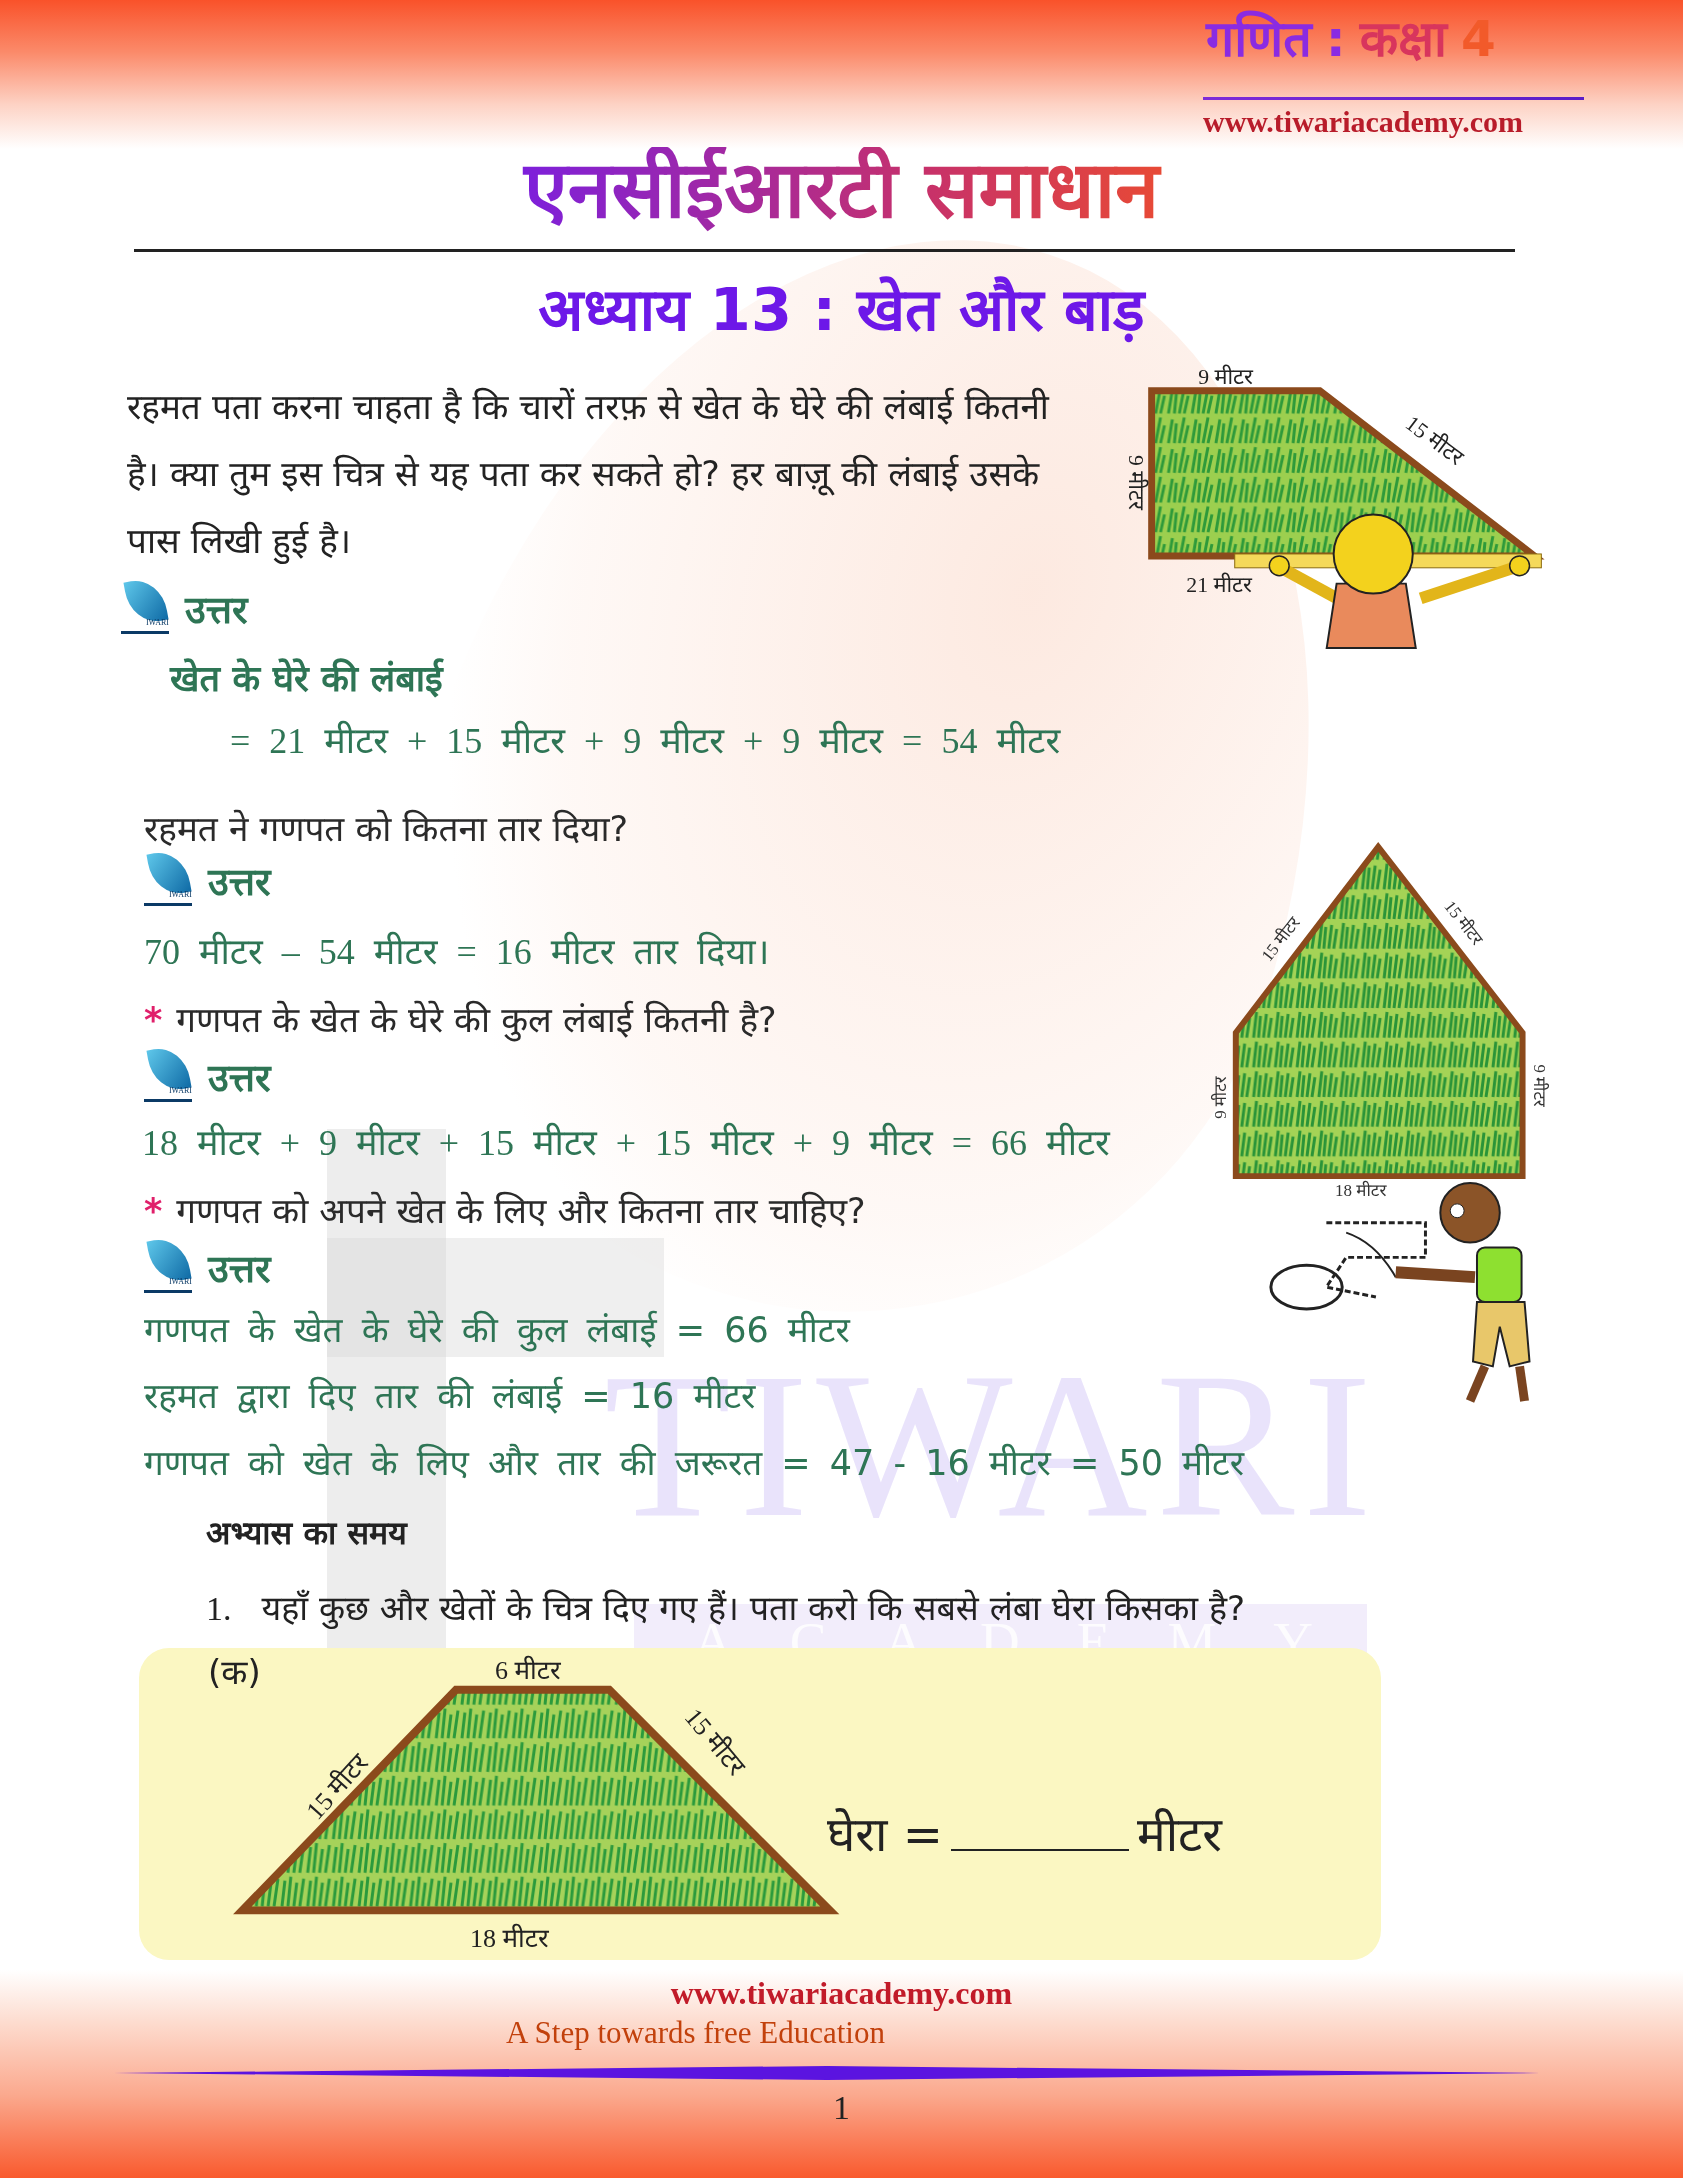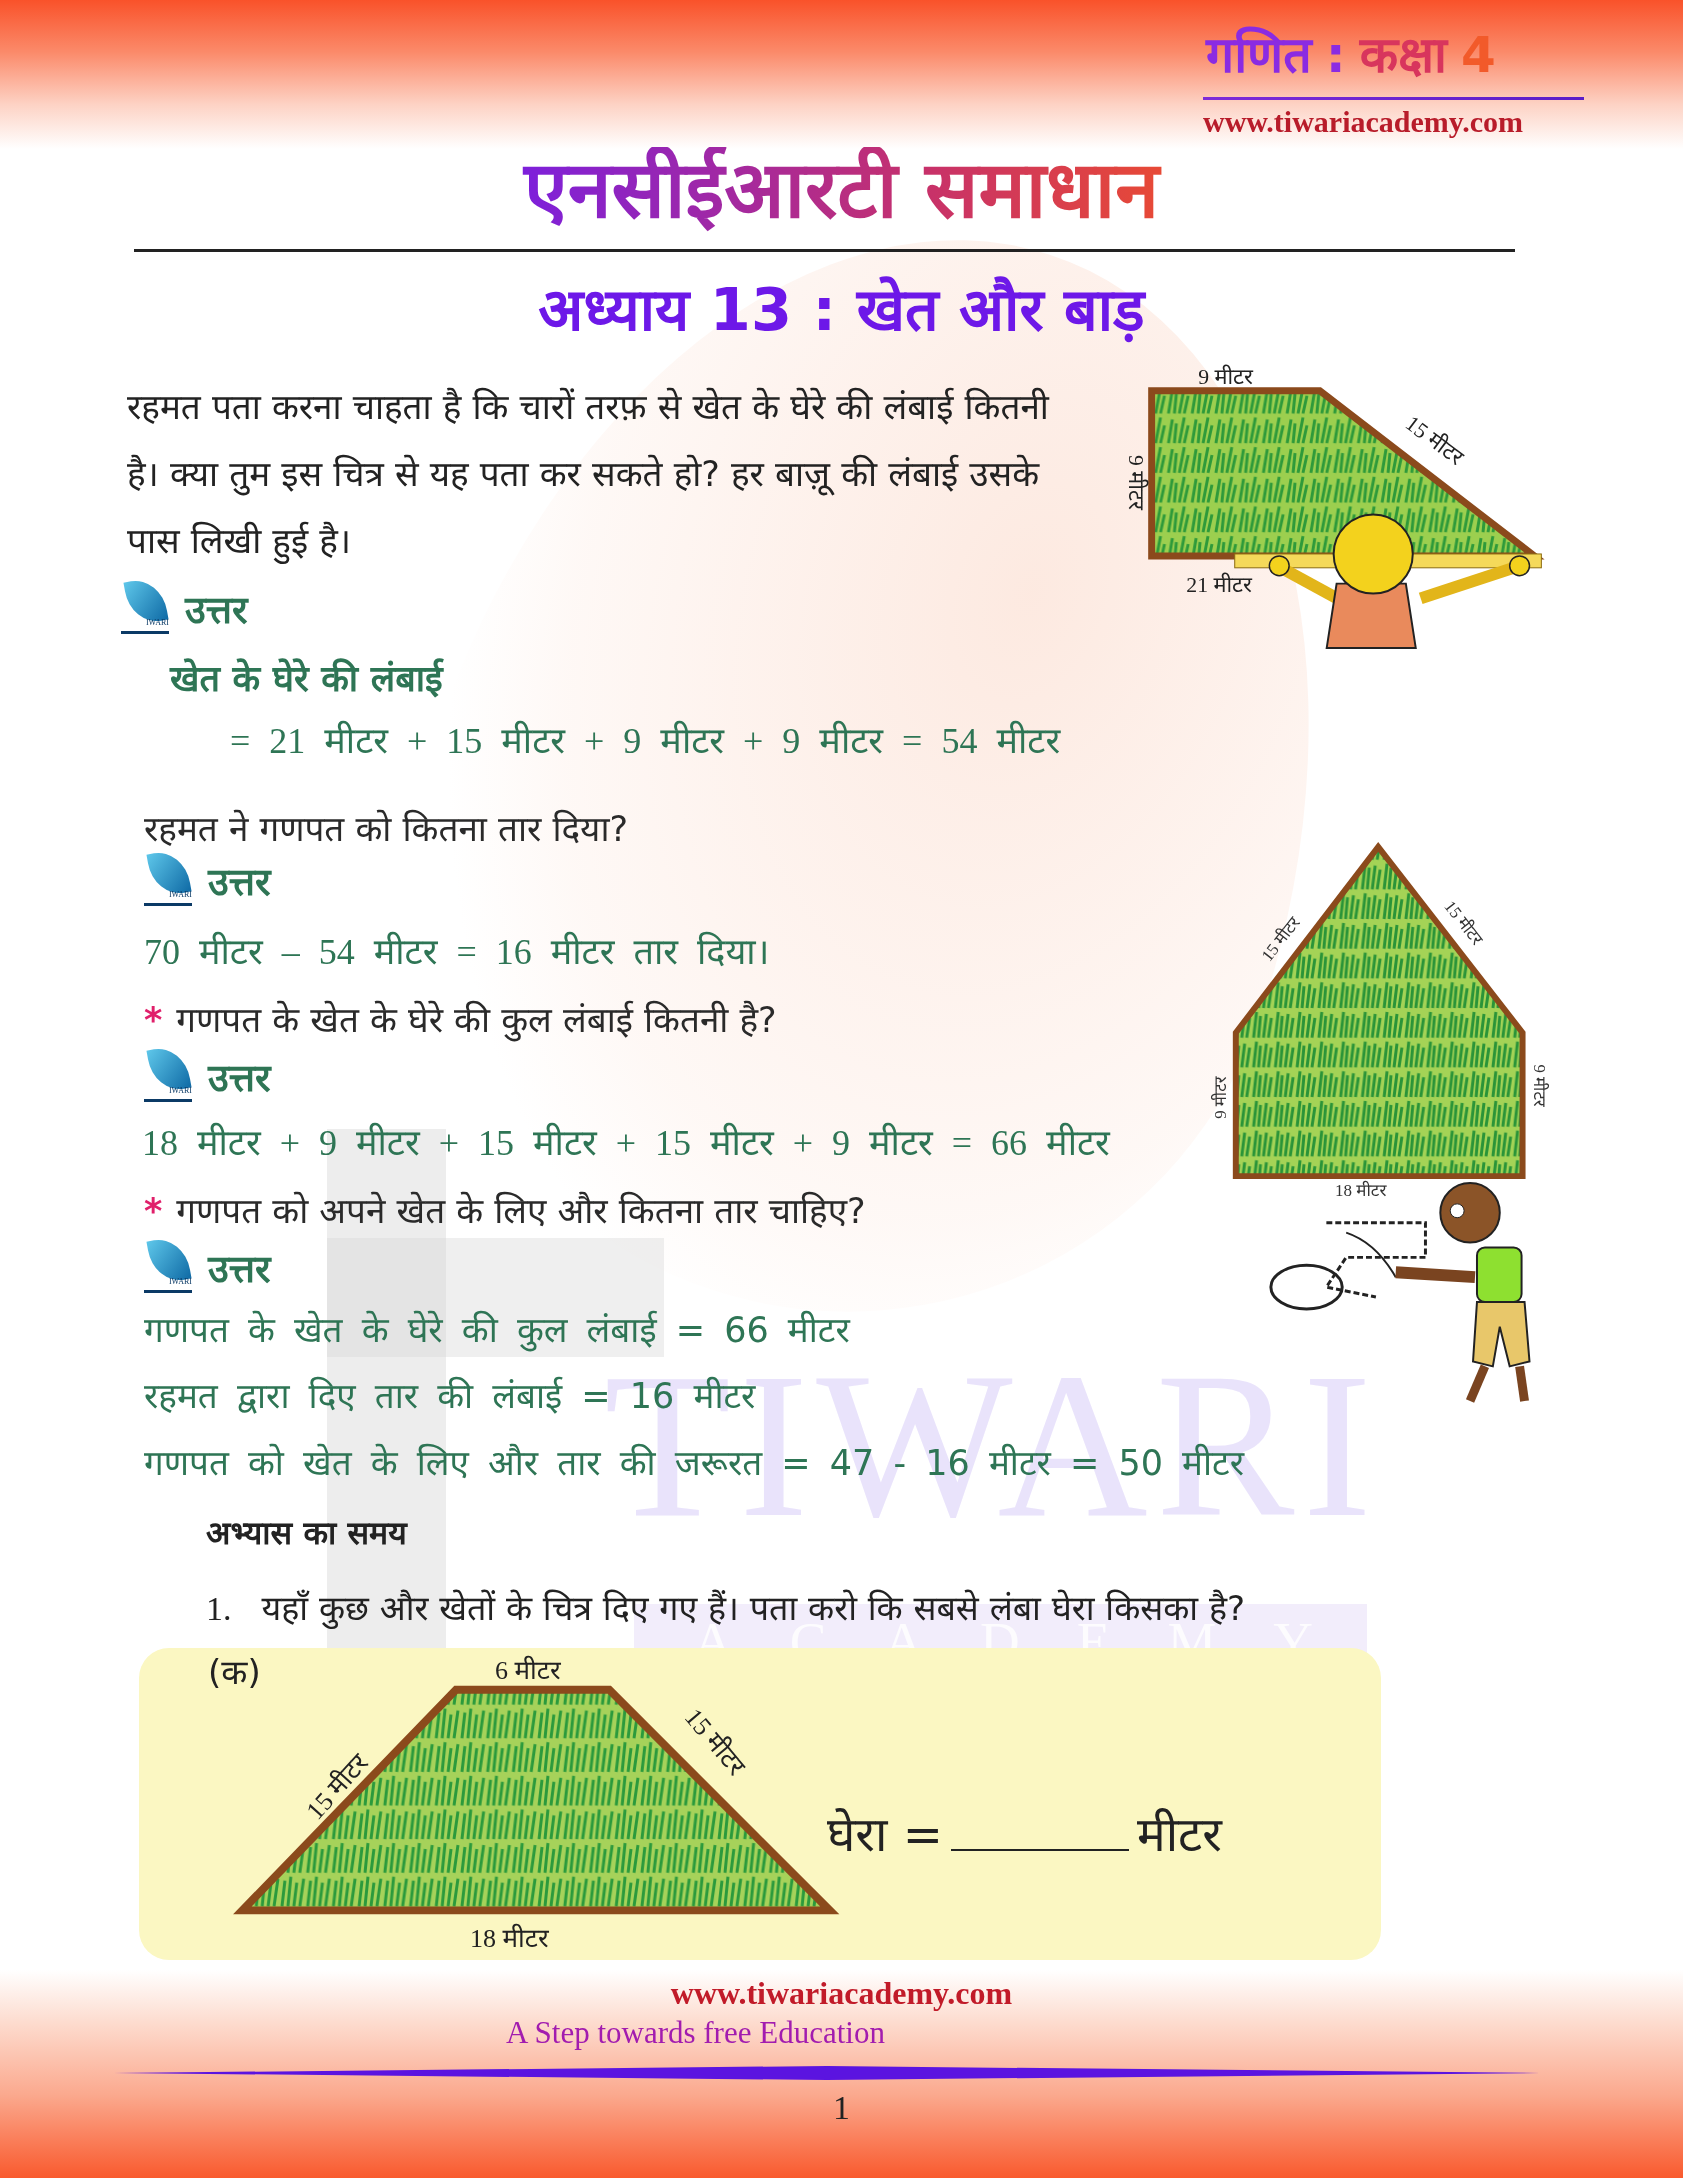--- a/index.html
+++ b/index.html
@@ -38,21 +38,21 @@
   .wm-academy {
     position:absolute; left:634px; top:1604px; width:733px; height:75px;
     background: rgba(222,210,245,0.40);
   }
   .wm-academy span {
     font-family:"Liberation Serif", serif; font-size:55px; color:rgba(255,255,255,0.8);
     letter-spacing:57px; line-height:75px; padding-left:59px;
   }
 
   .subject {
-    position:absolute; left:1206px; top:30px; font-size:50px; font-weight:bold;
+    position:absolute; left:1206px; top:14px; font-size:50px; font-weight:bold;
     font-family:"DejaVu Sans", sans-serif; line-height:1;
   }
   .subject .s1 { color:#8a2be2; }
   .subject .s2 { color:#8a2be2; margin:0 14px; }
   .subject .s3 { color:#d8355d; }
   .subject .s4 { color:#f25a2a; margin-left:14px; }
   .subject-rule {
     position:absolute; left:1203px; top:97px; width:381px; height:3px;
     background: linear-gradient(to right, #7d2bd8, #5a1ec8);
   }
@@ -110,21 +110,21 @@
   .fig-label { position:absolute; font-family:"Liberation Serif", serif; font-size:26px; color:#222; }
   .perimeter { position:absolute; left:827px; top:1800px; font-size:48px; color:#222; font-family:"DejaVu Sans", sans-serif; }
   .perimeter .blank { display:inline-block; width:178px; border-bottom:2px solid #222; margin:0 8px; vertical-align:middle; height:24px; }
 
   .site-bottom {
     position:absolute; left:0; width:1683px; top:1975px; text-align:center;
     font-family:"Liberation Serif", serif; font-weight:bold; font-size:32px; color:#c11b29;
   }
   .tagline {
     position:absolute; left:0; width:1391px; top:2015px; text-align:center;
-    font-family:"Liberation Serif", serif; font-size:31px; color:#a21caf;
+    font-family:"Liberation Serif", serif; font-size:31px; color:#c2410c;
   }
   .bottom-rule {
     position:absolute; left:114px; top:2066px; width:1426px; height:14px;
     background:#5b14e0;
     clip-path: polygon(0 50%, 50% 0, 100% 50%, 50% 100%);
   }
   .page-num {
     position:absolute; left:0; width:1683px; top:2089px; text-align:center;
     font-family:"Liberation Serif", serif; font-size:34px; color:#222;
   }

